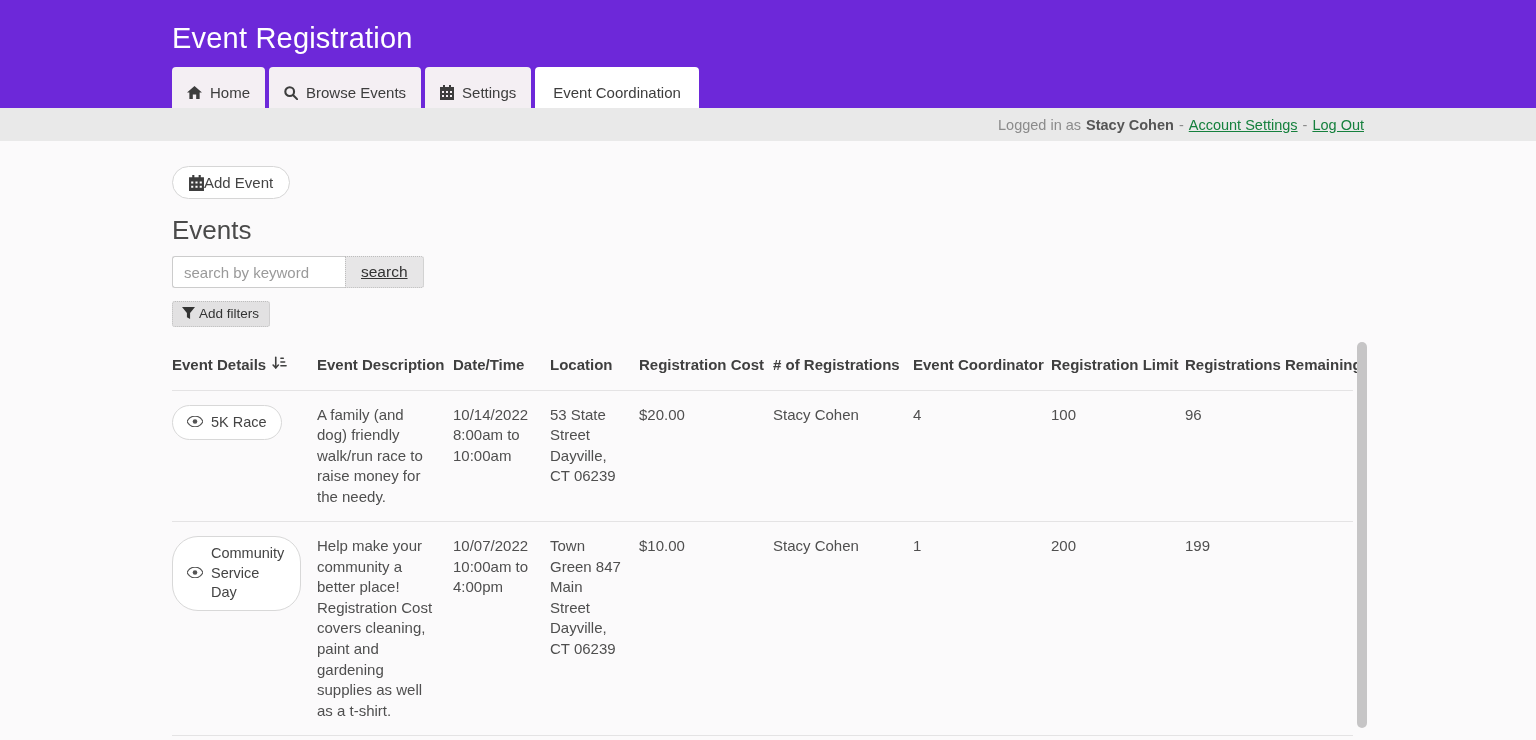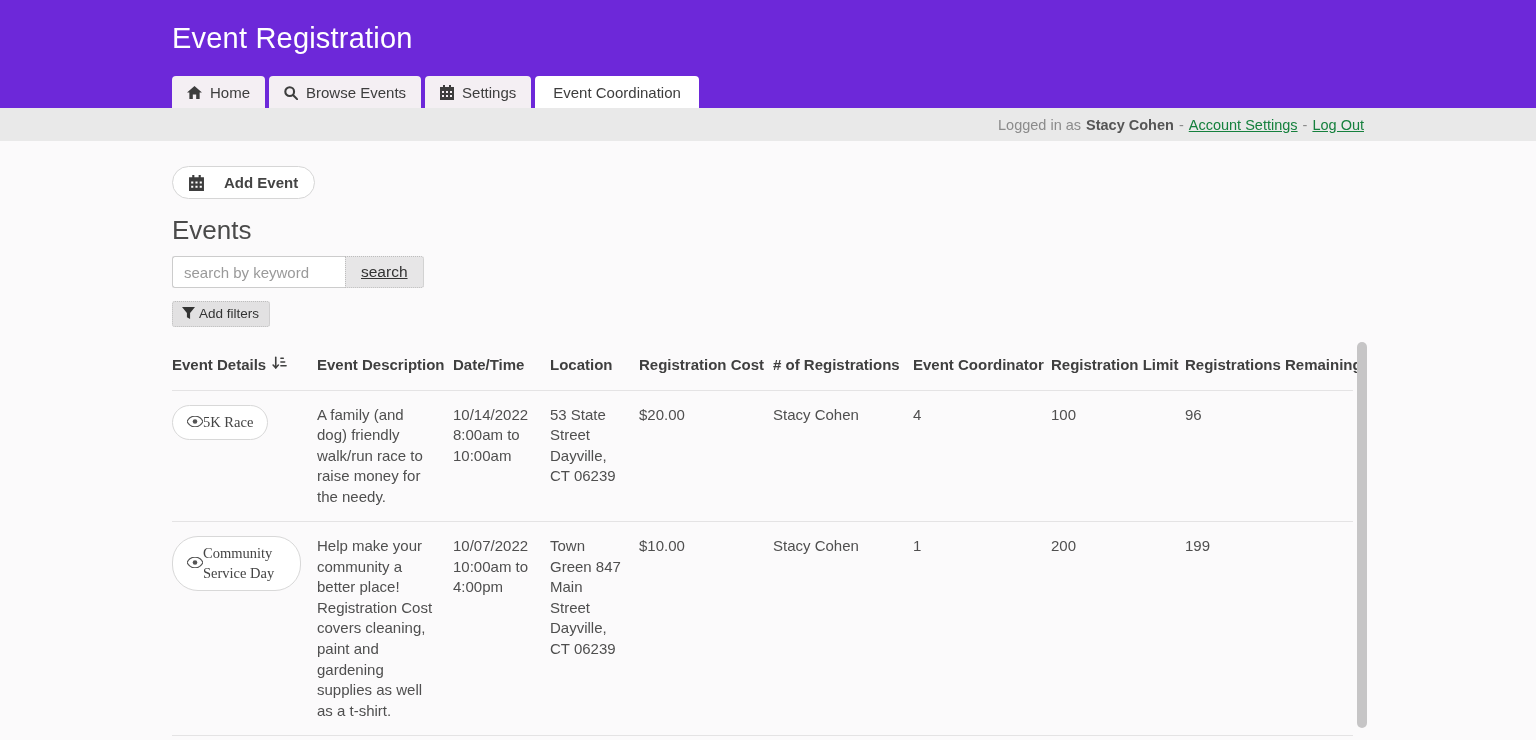--- a/index.html
+++ b/index.html
@@ -27,21 +27,21 @@
   .tab-bar {
     position:absolute;
     bottom:0; left:0; right:0;
   }
   .tab-bar .container { display:flex; gap:4px; }
   .tab {
     display:flex; align-items:center; gap:8px;
     background:#f4eff3;
     color:#3d3d3d;
     font-size:15px;
-    padding:8px 15px 7px 15px;
+    padding:17px 15px 7px 15px;
     border-radius:4px 4px 0 0;
     cursor:pointer;
     white-space:nowrap;
   }
   .tab.active { background:#ffffff; padding-left:18px; padding-right:18px; }
   .tab svg { display:block; }
 
   
   .user-bar {
     background:#e9e9e9;
@@ -53,30 +53,29 @@
     display:flex; justify-content:flex-end; align-items:center;
     height:33px; gap:5px;
   }
   .user-name { color:#555; font-weight:bold; }
   .user-bar a { color:#15803d; text-decoration:underline; cursor:pointer; }
 
   
   .main { padding-top:25px; }
 
   .pill-btn {
-    display:inline-flex; align-items:center; gap:20px;
+    display:inline-flex; align-items:center; gap:0;
     background:#fff;
     border:1px solid #d6d6d6;
     border-radius:18px;
     padding:7px 16px;
     font-size:15px;
     color:#444;
     cursor:pointer;
     font-family:inherit;
-    font-weight:bold;
   }
   .pill-btn svg { display:block; flex:none; }
 
   .page-heading {
     font-size:26px;
     font-weight:400;
     color:#4a4a4a;
     margin-top:16px;
   }
 
@@ -130,31 +129,31 @@
   }
   .t-cell { padding:14px 16px 14px 0; font-size:15px; line-height:1.37; color:#4f4f4f; }
   .t-head .t-cell {
     padding:10px 16px 14px 0;
     font-weight:bold;
     color:#3f3f3f;
     white-space:nowrap;
   }
   .sortable { display:flex; align-items:center; gap:6px; cursor:pointer; }
   .event-name-btn {
-    display:inline-flex; align-items:center; 
+    display:inline-flex; align-items:center; gap:8px;
     background:#fff;
     border:1px solid #d8d8d8;
     border-radius:26px;
     padding:7px 14px;
     font-size:14.5px;
     line-height:1.35;
     color:#444;
     text-align:left;
     cursor:pointer;
-    font-family:Liberation Serif, serif;
+    font-family:Liberation Sans, sans-serif;
     max-width:138px;
   }
   .event-name-btn svg { flex:none; }
 
   .scrollbar-thumb {
     position:absolute;
     top:-3px;
     left:1185px;
     width:10px;
     height:386px;

